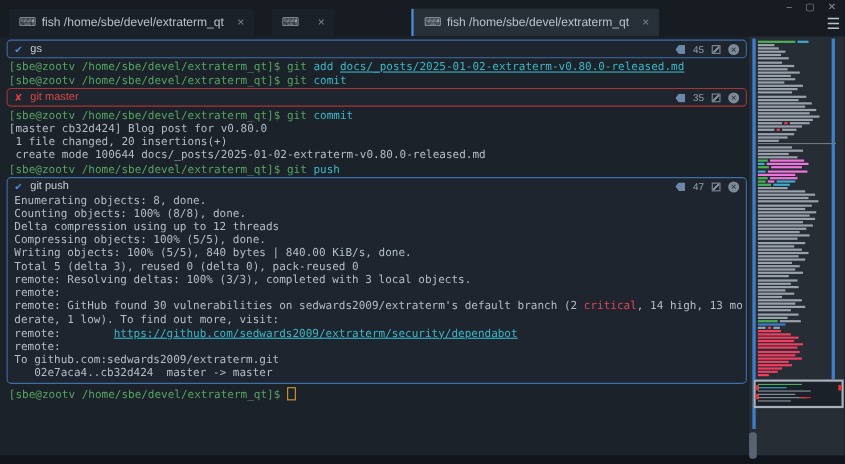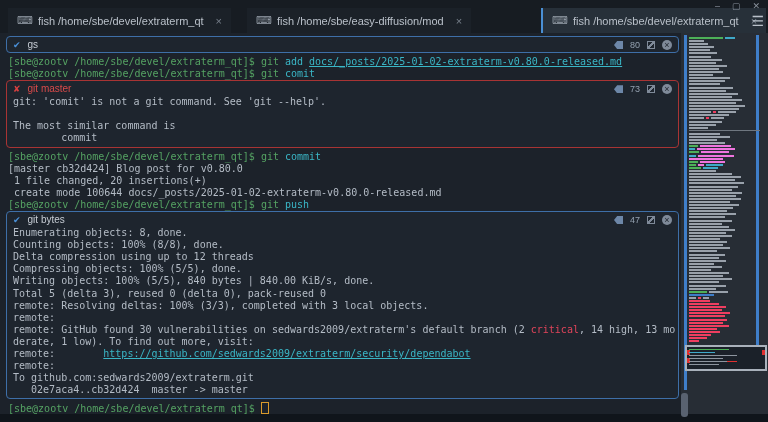--- a/index.html
+++ b/index.html
@@ -87,63 +87,61 @@
   </div>
 
   <div class="tabbar" id="tabbar">
       <div class="tab">
         <span class="kicon">⌨</span>
         <span class="tlabel">fish /home/sbe/devel/extraterm_qt</span>
         <span class="tclose">×</span>
       </div>
       <div class="tab">
         <span class="kicon">⌨</span>
-        <span class="tlabel">fish /home/sbe/easy-diffusion/mod</span>
         <span class="tclose">×</span>
       </div>
       <div class="tab active">
         <span class="kicon">⌨</span>
         <span class="tlabel">fish /home/sbe/devel/extraterm_qt</span>
         <span class="tclose">×</span>
       </div>
     </div>
   <span class="hamburger">☰</span>
 
   <div class="terminal" id="terminal">
       <div class="frame success">
         <div class="frame-header">
           <span class="st-icon">✔</span>
           <span class="frame-title">gs</span>
           <div class="badges">
             <span class="tagshape"></span>
-            <span class="badge-num">80</span>
+            <span class="badge-num">45</span>
             <span class="popbtn"></span>
             <span class="closebtn">×</span>
           </div>
         </div>
       </div>
       <div class="plain"><div class="tline"><span class="seg-green">[sbe@zootv /home/sbe/devel/extraterm_qt]$ </span><span class="seg-green">git </span><span class="seg-cyan">add </span><span class="seg-link">docs/_posts/2025-01-02-extraterm-v0.80.0-released.md</span></div><div class="tline"><span class="seg-green">[sbe@zootv /home/sbe/devel/extraterm_qt]$ </span><span class="seg-green">git </span><span class="seg-cyan">comit</span></div></div>
       <div class="frame error">
         <div class="frame-header">
           <span class="st-icon">✘</span>
           <span class="frame-title">git master</span>
           <div class="badges">
             <span class="tagshape"></span>
-            <span class="badge-num">73</span>
+            <span class="badge-num">35</span>
             <span class="popbtn"></span>
             <span class="closebtn">×</span>
           </div>
         </div>
-        <div class="frame-body"><div class="tline"><span class="seg-fg">git: 'comit' is not a git command. See 'git --help'.</span></div><div class="tline">&nbsp;</div><div class="tline"><span class="seg-fg">The most similar command is</span></div><div class="tline"><span class="seg-fg">        commit</span></div></div>
       </div>
       <div class="plain"><div class="tline"><span class="seg-green">[sbe@zootv /home/sbe/devel/extraterm_qt]$ </span><span class="seg-green">git </span><span class="seg-cyan">commit</span></div><div class="tline"><span class="seg-fg">[master cb32d424] Blog post for v0.80.0</span></div><div class="tline"><span class="seg-fg"> 1 file changed, 20 insertions(+)</span></div><div class="tline"><span class="seg-fg"> create mode 100644 docs/_posts/2025-01-02-extraterm-v0.80.0-released.md</span></div><div class="tline"><span class="seg-green">[sbe@zootv /home/sbe/devel/extraterm_qt]$ </span><span class="seg-green">git </span><span class="seg-cyan">push</span></div></div>
       <div class="frame success">
         <div class="frame-header">
           <span class="st-icon">✔</span>
-          <span class="frame-title">git bytes</span>
+          <span class="frame-title">git push</span>
           <div class="badges">
             <span class="tagshape"></span>
             <span class="badge-num">47</span>
             <span class="popbtn"></span>
             <span class="closebtn">×</span>
           </div>
         </div>
         <div class="frame-body"><div class="tline"><span class="seg-fg">Enumerating objects: 8, done.</span></div><div class="tline"><span class="seg-fg">Counting objects: 100% (8/8), done.</span></div><div class="tline"><span class="seg-fg">Delta compression using up to 12 threads</span></div><div class="tline"><span class="seg-fg">Compressing objects: 100% (5/5), done.</span></div><div class="tline"><span class="seg-fg">Writing objects: 100% (5/5), 840 bytes | 840.00 KiB/s, done.</span></div><div class="tline"><span class="seg-fg">Total 5 (delta 3), reused 0 (delta 0), pack-reused 0</span></div><div class="tline"><span class="seg-fg">remote: Resolving deltas: 100% (3/3), completed with 3 local objects.</span></div><div class="tline"><span class="seg-fg">remote:</span></div><div class="tline"><span class="seg-fg">remote: GitHub found 30 vulnerabilities on sedwards2009/extraterm's default branch (2 </span><span class="seg-red">critical</span><span class="seg-fg">, 14 high, 13 mo</span></div><div class="tline"><span class="seg-fg">derate, 1 low). To find out more, visit:</span></div><div class="tline"><span class="seg-fg">remote:        </span><span class="seg-link">https://github.com/sedwards2009/extraterm/security/dependabot</span></div><div class="tline"><span class="seg-fg">remote:</span></div><div class="tline"><span class="seg-fg">To github.com:sedwards2009/extraterm.git</span></div><div class="tline"><span class="seg-fg">   02e7aca4..cb32d424  master -&gt; master</span></div></div>
       </div>
       <div class="plain"><div class="tline"><span class="seg-green">[sbe@zootv /home/sbe/devel/extraterm_qt]$ </span><span class="cursor"></span></div></div>

